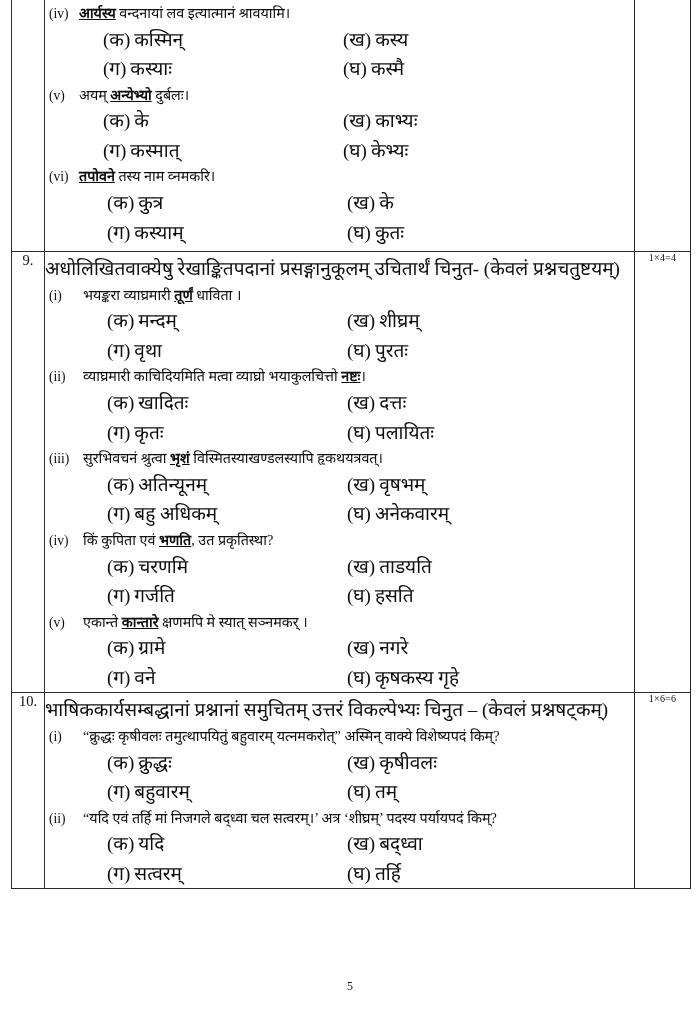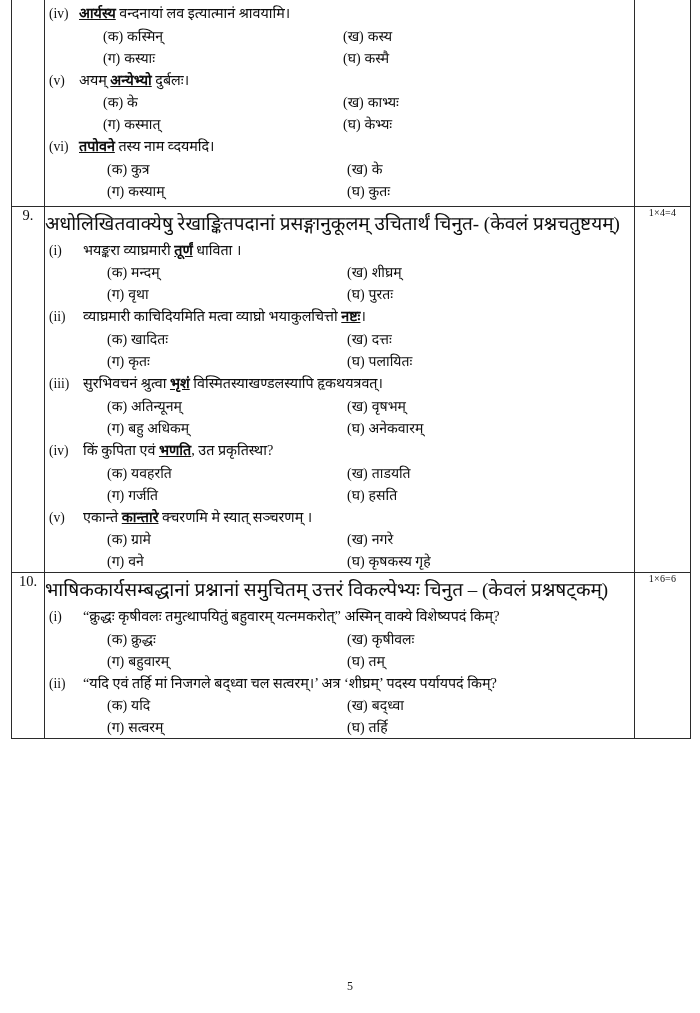--- a/index.html
+++ b/index.html
@@ -101,21 +101,21 @@
   .roman.wide { min-width: 34px; }
 
   .stem {
     flex: 1 1 auto;
   }
   .u { text-decoration: underline; font-weight: 700; }
 
   
   .opts {
     display: flex;
-    font-size: 14px;
+    font-size: 19px;
     line-height: 1.5;
     margin: 1px 0 0 0;
     padding-left: 58px;
     white-space: nowrap;
   }
   .opts.pad-a { padding-left: 58px; }
   .opts.pad-b { padding-left: 62px; }
   .opt-a, .opt-c { flex: 0 0 240px; }
   .opt-b, .opt-d { flex: 1 1 auto; }
   .opt-label { margin-right: 4px; }
@@ -175,21 +175,21 @@
             </div>
             <div class="opts pad-a">
               <div class="opt-c"><span class="opt-label">(ग)</span><span>कस्मात्</span></div>
               <div class="opt-d"><span class="opt-label">(घ)</span><span>केभ्यः</span></div>
             </div>
           </div>
 
           <div class="item">
             <div class="item-line indent-0">
               <span class="roman">(vi)</span>
-              <span class="stem"><span></span><span class="u">तपोवने</span><span> तस्य नाम व्दयमदि।</span></span>
+              <span class="stem"><span></span><span class="u">तपोवने</span><span> तस्य नाम व्नमकरि।</span></span>
             </div>
             <div class="opts pad-b">
               <div class="opt-a"><span class="opt-label">(क)</span><span>कुत्र</span></div>
               <div class="opt-b"><span class="opt-label">(ख)</span><span>के</span></div>
             </div>
             <div class="opts pad-b">
               <div class="opt-c"><span class="opt-label">(ग)</span><span>कस्याम्</span></div>
               <div class="opt-d"><span class="opt-label">(घ)</span><span>कुतः</span></div>
             </div>
           </div>
@@ -248,33 +248,33 @@
               <div class="opt-d"><span class="opt-label">(घ)</span><span>अनेकवारम्</span></div>
             </div>
           </div>
 
           <div class="item">
             <div class="item-line indent-1">
               <span class="roman wide">(iv)</span>
               <span class="stem"><span>किं कुपिता एवं </span><span class="u">भणति</span><span>, उत प्रकृतिस्था?</span></span>
             </div>
             <div class="opts pad-b">
-              <div class="opt-a"><span class="opt-label">(क)</span><span>यवहरति</span></div>
+              <div class="opt-a"><span class="opt-label">(क)</span><span>चरणमि</span></div>
               <div class="opt-b"><span class="opt-label">(ख)</span><span>ताडयति</span></div>
             </div>
             <div class="opts pad-b">
               <div class="opt-c"><span class="opt-label">(ग)</span><span>गर्जति</span></div>
               <div class="opt-d"><span class="opt-label">(घ)</span><span>हसति</span></div>
             </div>
           </div>
 
           <div class="item">
             <div class="item-line indent-1">
               <span class="roman wide">(v)</span>
-              <span class="stem"><span>एकान्ते </span><span class="u">कान्तारे</span><span> क्चरणमि मे स्यात् सञ्चरणम् ।</span></span>
+              <span class="stem"><span>एकान्ते </span><span class="u">कान्तारे</span><span> क्षणमपि मे स्यात् सञ्नमकर् ।</span></span>
             </div>
             <div class="opts pad-b">
               <div class="opt-a"><span class="opt-label">(क)</span><span>ग्रामे</span></div>
               <div class="opt-b"><span class="opt-label">(ख)</span><span>नगरे</span></div>
             </div>
             <div class="opts pad-b">
               <div class="opt-c"><span class="opt-label">(ग)</span><span>वने</span></div>
               <div class="opt-d"><span class="opt-label">(घ)</span><span>कृषकस्य गृहे</span></div>
             </div>
           </div>

